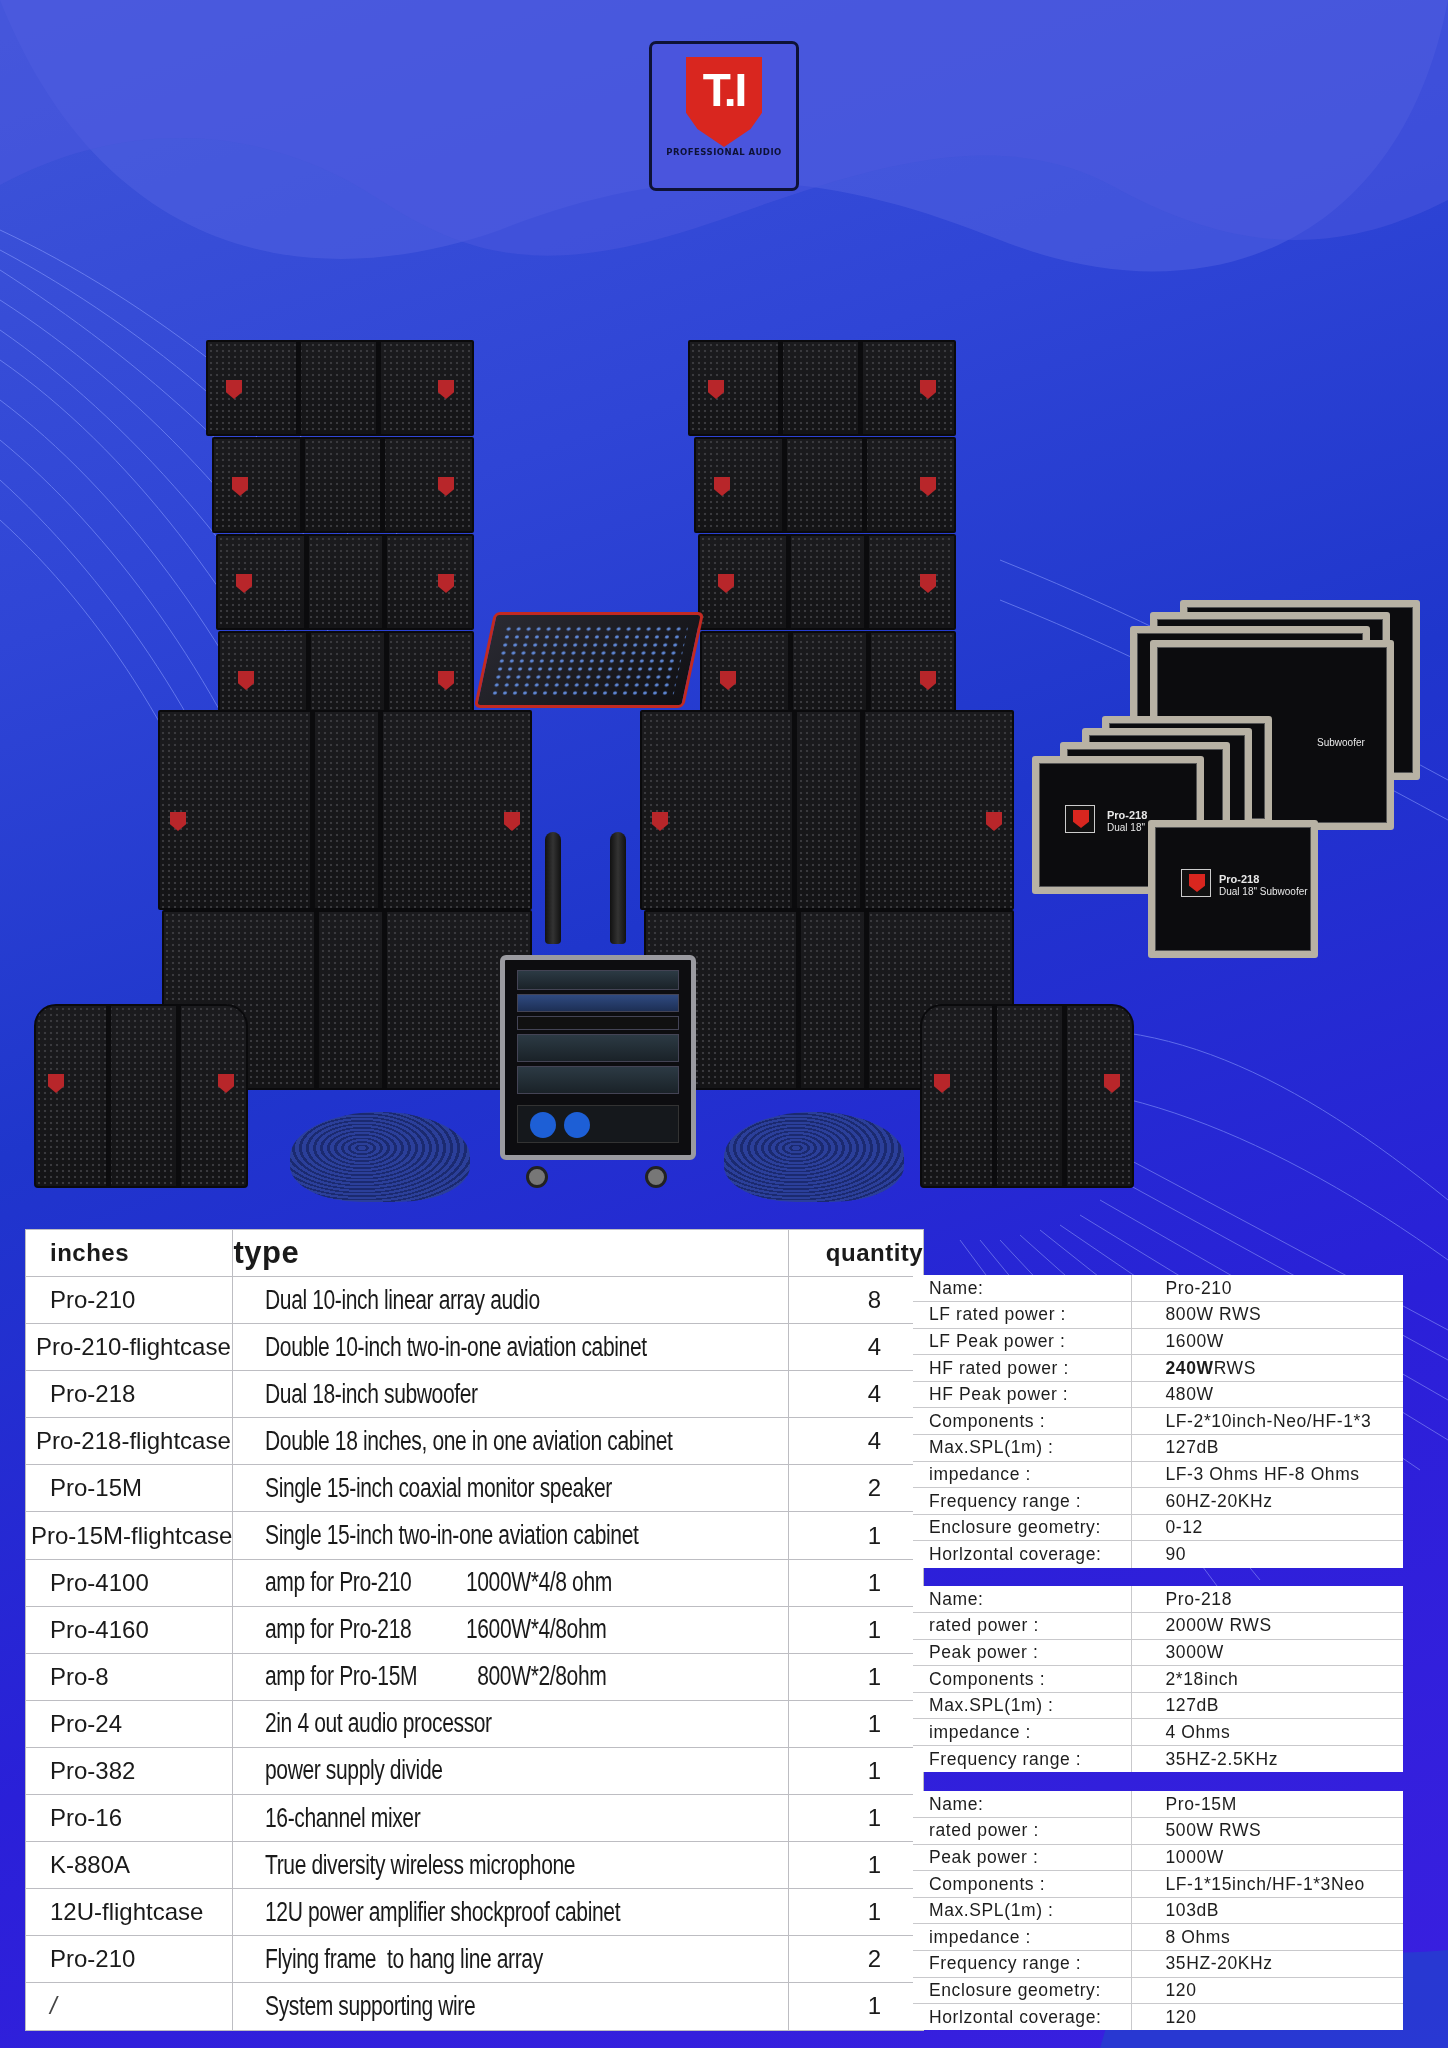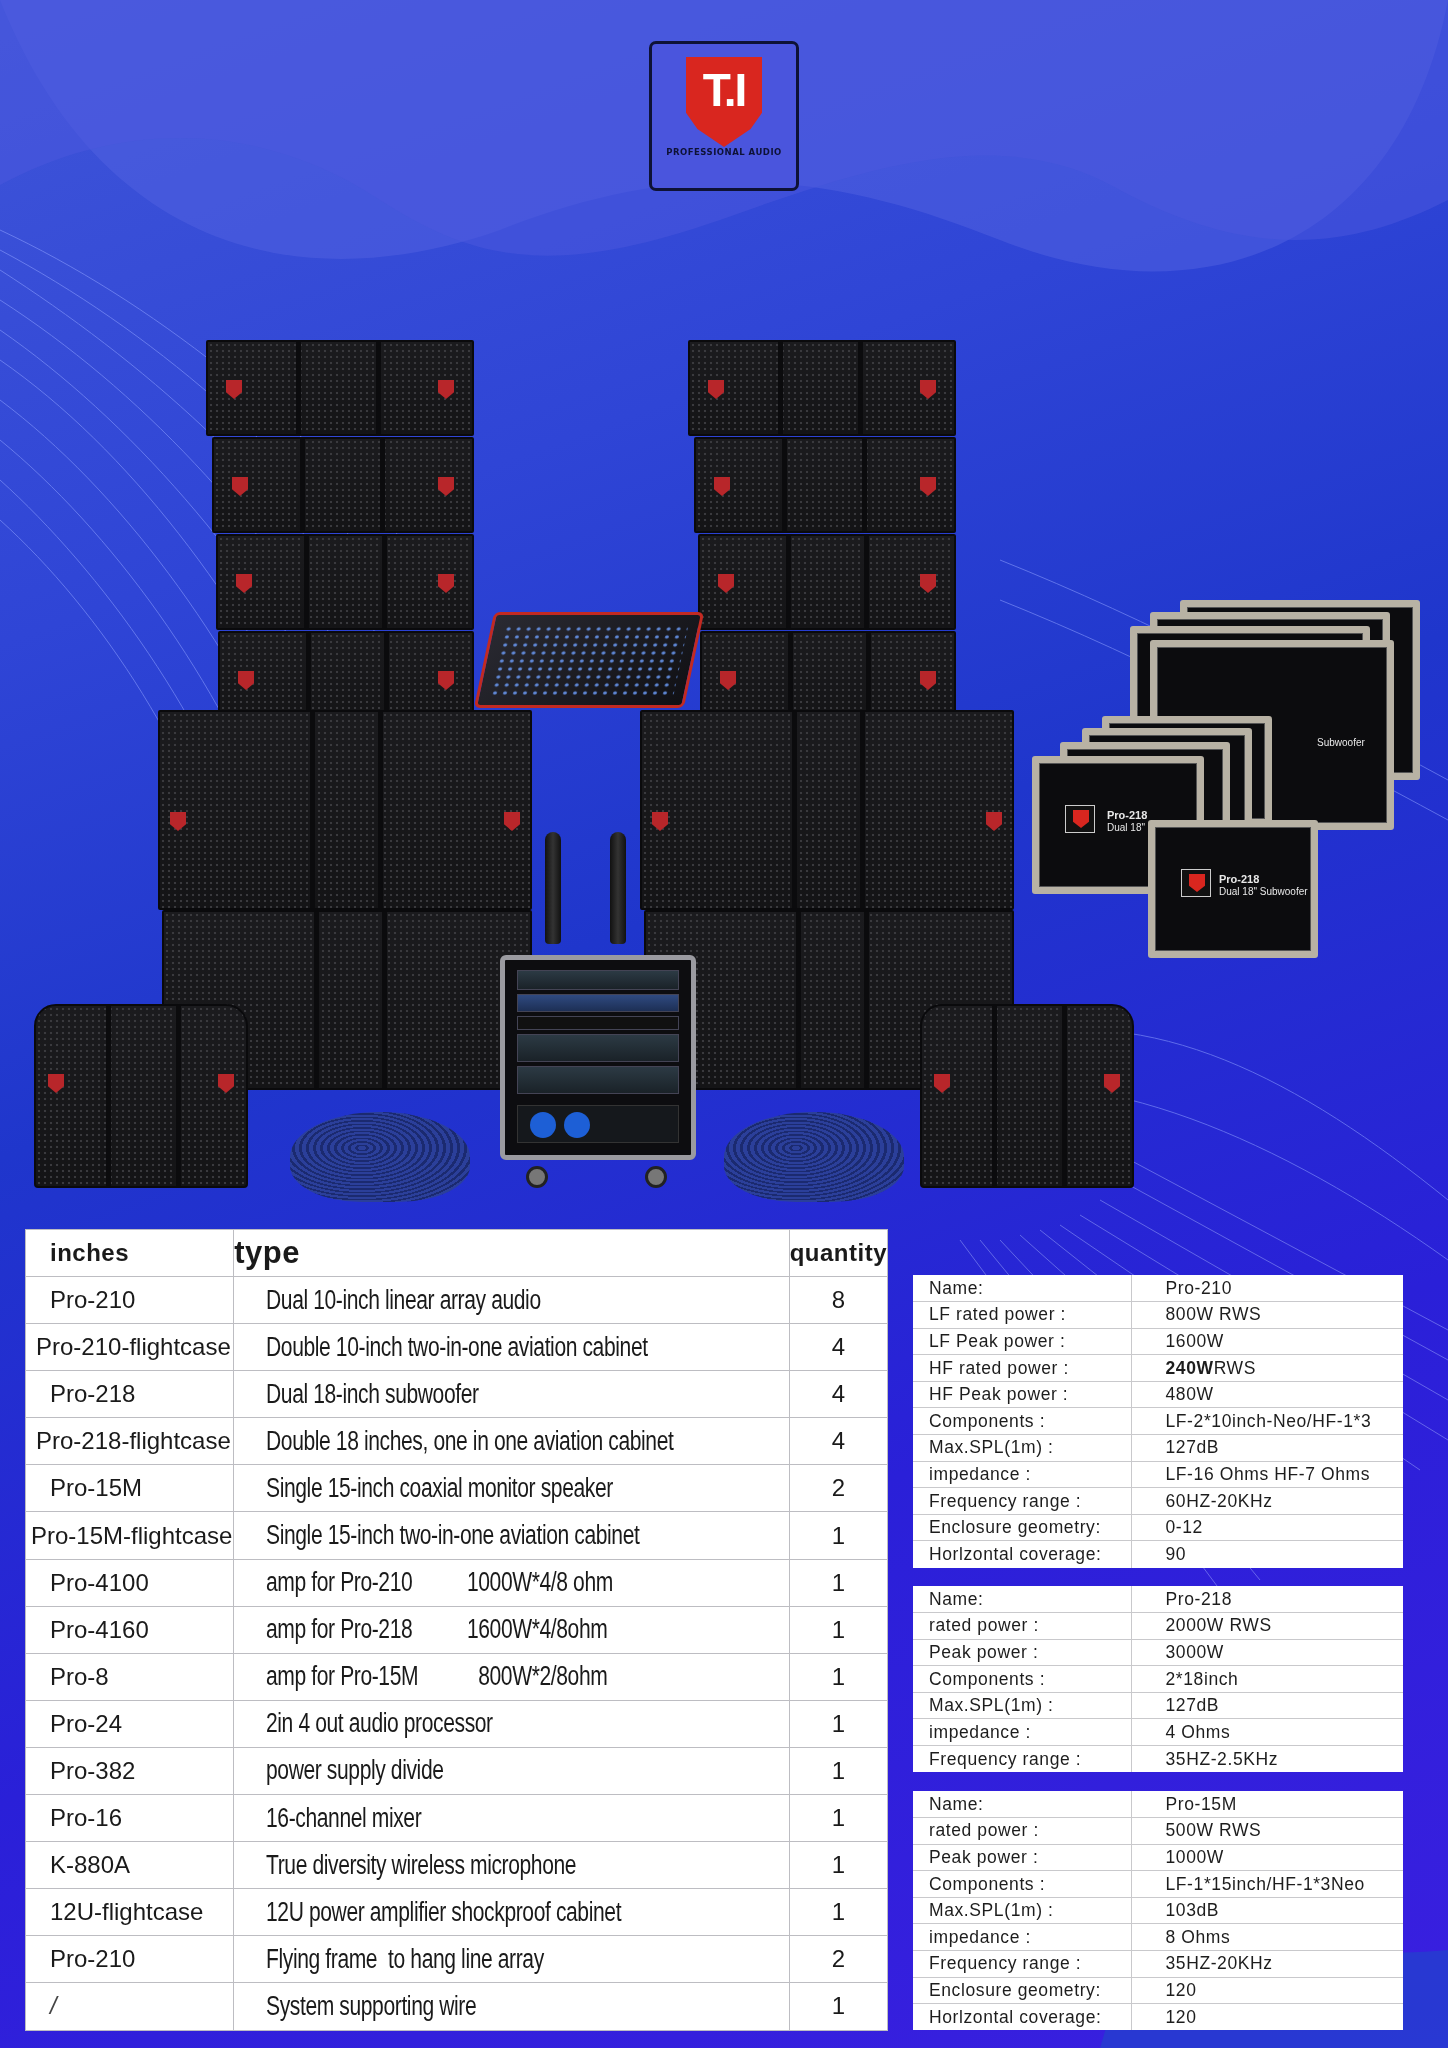--- a/index.html
+++ b/index.html
@@ -80,21 +80,21 @@
     position: absolute; left: 25px; top: 1229px; width: 863px;
     border-collapse: collapse; background: #fff;
   }
   .main-table th, .main-table td { border: 1px solid #bdbdc2; color: #1a1a1a; }
   .main-table th { height: 47px; font-size: 31px; font-weight: bold; letter-spacing: 0.5px; }
   .main-table td { height: 47.1px; }
   .main-table .c-model { width: 246px; font-size: 24px; padding-left: 24px; text-align: left; white-space: nowrap; }
   .main-table th.c-model { padding-left: 24px; }
   .main-table .c-type { width: 453px; font-family: "Liberation Sans Narrow", "Liberation Sans", sans-serif; font-size: 23px; padding-left: 32px; letter-spacing: -1.2px; transform-origin: left; white-space: pre; }
   .main-table th.c-type { text-align: left; padding-left: 0; letter-spacing: 0.5px; font-size: 31px; }
-  .main-table .c-qty { text-align: center; font-size: 24px; }
+  .main-table .c-qty { text-align: center; font-size: 24px; padding-left: 37px; }
   .main-table td.c-type span { display: inline-block; transform: scaleX(0.78); transform-origin: left center; font-size: 27px; letter-spacing: -0.5px; }
   .main-table td.c-model.small { padding-left: 10px; }
 
   
   .spec {
     position: absolute; left: 913px; width: 490px;
     border-collapse: collapse; background: #fff;
   }
   .spec td { border-bottom: 1px solid #c9c9cc; height: 26.6px; font-size: 17.5px; color: #1d1d1d; letter-spacing: 0.6px; white-space: nowrap; }
   .spec tr:last-child td { border-bottom: none; margin-top: 48px; }
@@ -390,21 +390,21 @@
   <tr>
         <td class="k">Components :</td>
         <td class="v">LF-2*10inch-Neo/HF-1*3</td>
       </tr>
   <tr>
         <td class="k">Max.SPL(1m) :</td>
         <td class="v">127dB</td>
       </tr>
   <tr>
         <td class="k">impedance :</td>
-        <td class="v">LF-16 Ohms HF-7 Ohms</td>
+        <td class="v">LF-3 Ohms HF-8 Ohms</td>
       </tr>
   <tr>
         <td class="k">Frequency range :</td>
         <td class="v">60HZ-20KHz</td>
       </tr>
   <tr>
         <td class="k">Enclosure geometry:</td>
         <td class="v">0-12</td>
       </tr>
   <tr>

